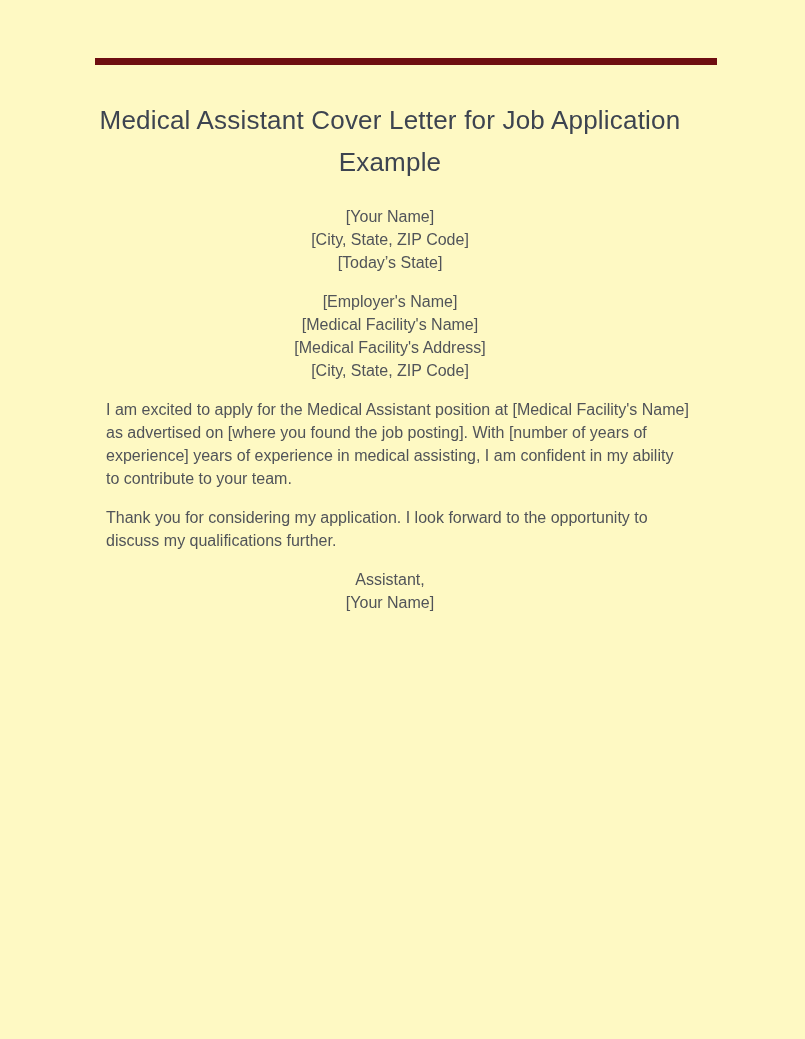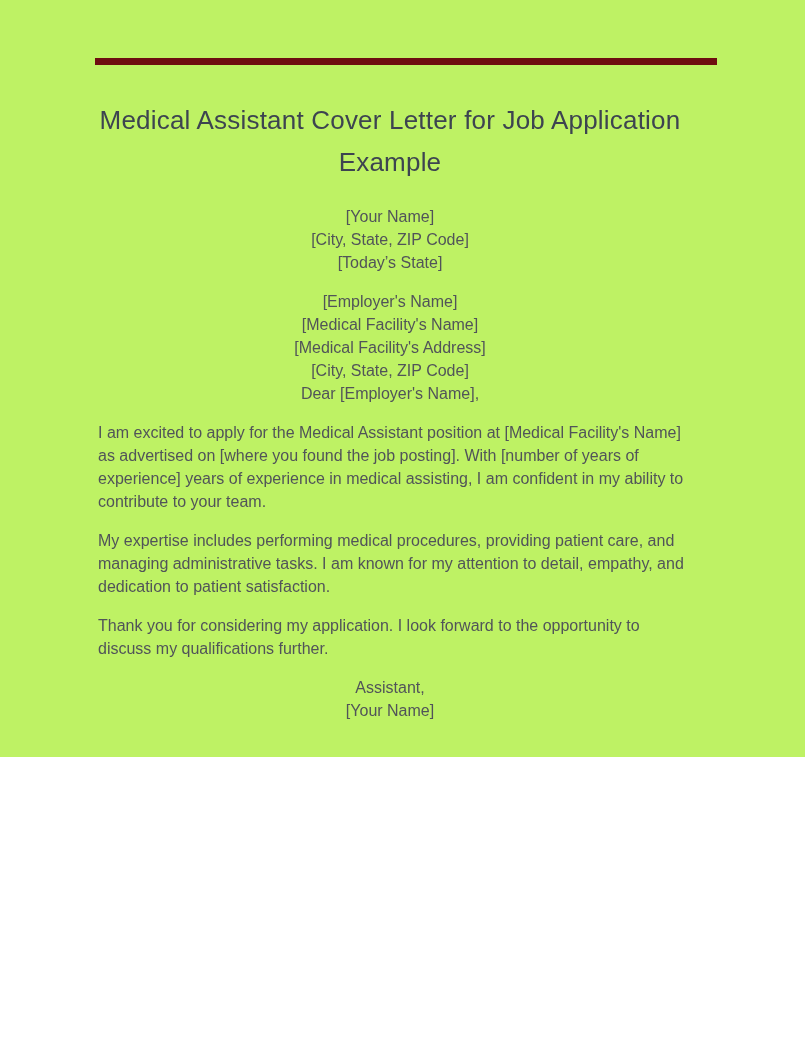--- a/index.html
+++ b/index.html
@@ -3,22 +3,22 @@
 <meta charset="utf-8">
 <style>
   html, body {
     margin: 0;
     padding: 0;
     background: #ffffff;
   }
   .page {
     position: relative;
     width: 805px;
-    height: 757px;
-    background: #bef264;
+    height: 1039px;
+    background: #fef9c3;
     font-family: "Liberation Sans", sans-serif;
     overflow: hidden;
   }
   .accent-bar {
     position: absolute;
     left: 95px;
     top: 58px;
     width: 622px;
     height: 7px;
     background: #6e0e10;
@@ -49,21 +49,21 @@
   }
   .block.first-block {
     margin-top: 22px;
   }
   .line {
     font-size: 16px;
     line-height: 23px;
     color: #515459;
   }
   .paragraph {
-    margin: 16px 0 0 8px;
+    margin: 16px 0 0 16px;
     font-size: 16px;
     line-height: 23px;
     color: #515459;
   }
 </style>
 </head>
 <body>
 
 <div class="page">
 
@@ -77,25 +77,23 @@
       <div class="line">[Your Name]</div>
       <div class="line">[City, State, ZIP Code]</div>
       <div class="line">[Today’s State]</div>
     </div>
 
     <div class="block">
       <div class="line">[Employer's Name]</div>
       <div class="line">[Medical Facility's Name]</div>
       <div class="line">[Medical Facility's Address]</div>
       <div class="line">[City, State, ZIP Code]</div>
-      <div class="line">Dear [Employer's Name],</div>
     </div>
 
     <p class="paragraph">I am excited to apply for the Medical Assistant position at [Medical Facility's Name] as advertised on [where you found the job posting]. With [number of years of experience] years of experience in medical assisting, I am confident in my ability to contribute to your team.</p>
-    <p class="paragraph">My expertise includes performing medical procedures, providing patient care, and managing administrative tasks. I am known for my attention to detail, empathy, and dedication to patient satisfaction.</p>
     <p class="paragraph">Thank you for considering my application. I look forward to the opportunity to discuss my qualifications further.</p>
 
     <div class="block">
       <div class="line">Assistant,</div>
       <div class="line">[Your Name]</div>
     </div>
 
   </div>
 </div>
 

